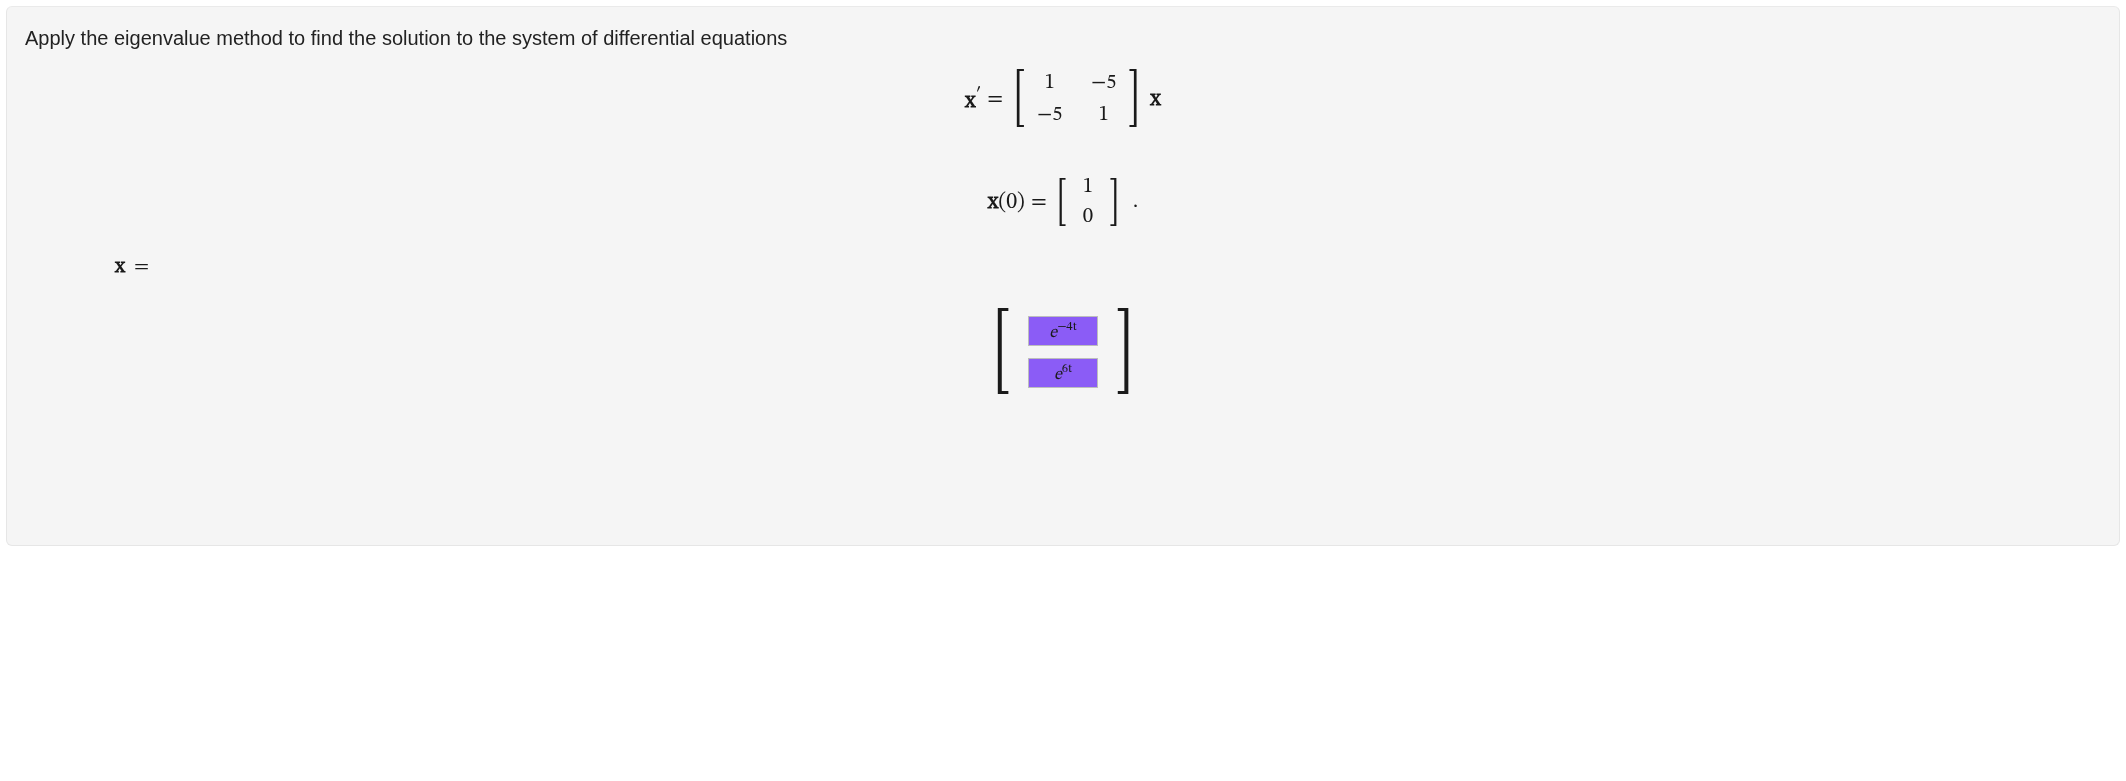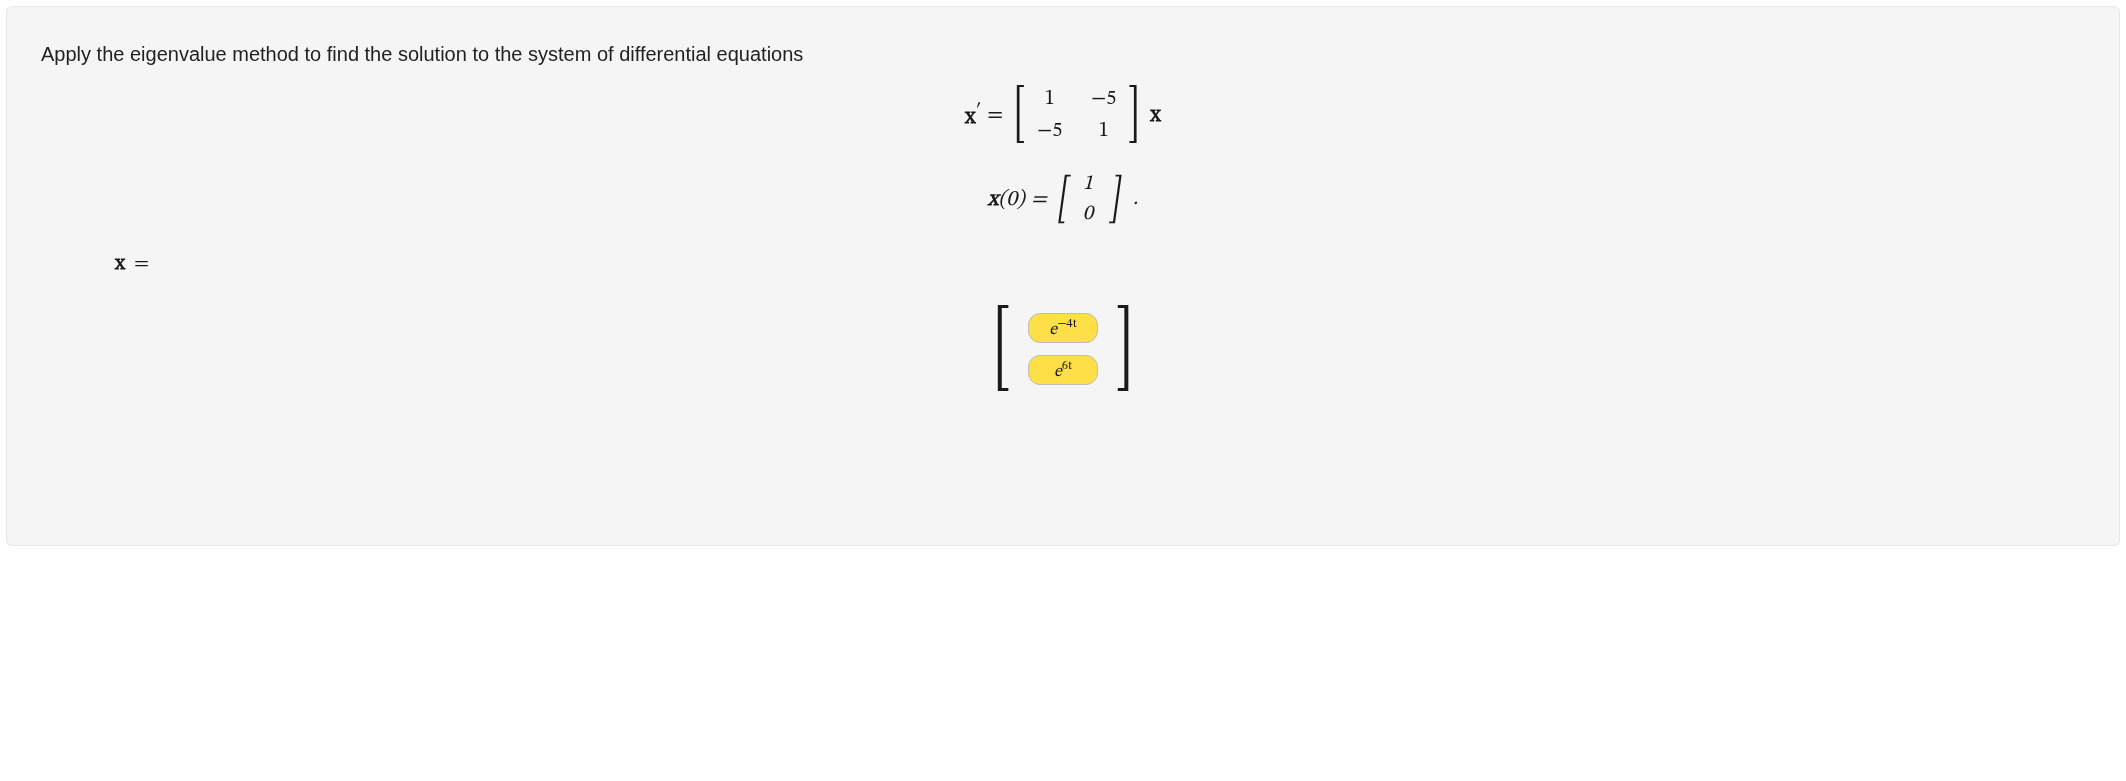--- a/index.html
+++ b/index.html
@@ -21,21 +21,21 @@
   }
   .problem-title {
     font-weight: 700;
     font-size: 21px;
     margin: 10px 0 22px 0;
     color: #111;
   }
   .body-text {
     font-size: 20px;
     color: #222;
-    margin: 16px;
+    margin: 0;
   }
   .math-block {
     text-align: center;
     margin: 18px 0 18px 0;
     font-family: "Cambria Math", "STIX Two Math", "Times New Roman", serif;
   }
   .math-inline { display: inline-flex; align-items: center; gap: 6px; }
   .math-var { font-weight: 700; }
   .math-serif { font-family: "Cambria Math", "STIX Two Math", "Times New Roman", serif; }
   .supprime { font-size: 0.85em; vertical-align: super; }
@@ -83,22 +83,22 @@
     grid-template-rows: auto auto;
     row-gap: 12px;
     padding: 8px 10px;
     align-items: center;
     justify-items: center;
   }
   .answer-input {
     width: 70px;
     height: 30px;
     border: 1px solid #bdbdbd;
-    border-radius: 12px;
-    background: #fde047;
+    border-radius: 0;
+    background: #8b5cf6;
     font-family: "Cambria Math", "STIX Two Math", "Times New Roman", serif;
     font-size: 17px;
     text-align: center;
     padding: 2px 4px;
     font-style: italic;
     white-space: nowrap;
   }
   .answer-input sup { font-size: 0.75em; font-style: normal; }
   .cell { text-align: center; min-width: 26px; }
   .eq1-lhs { font-size: 22px; }
@@ -125,21 +125,21 @@
           <span class="cell">−5</span>
           <span class="cell">1</span>
         </span>
         <span class="bracket">]</span>
       </span>
       <span class="math-var math-serif" style="font-size:22px;">x</span>
     </span>
   </div>
 
 
-  <div class="math-block" style="margin-top:23px;margin-bottom:10px;font-style:italic;">
+  <div class="math-block" style="margin-top:42px;margin-bottom:10px;">
     <span class="math-inline">
       <span class="math-serif" style="font-size:22px;">
         <span class="math-var">x</span><span>(0)</span>
       </span>
       <span class="math-serif" style="font-size:22px;">=</span>
       <span class="bracket-wrap">
         <span class="bracket bracket-small">[</span>
         <span class="matrix-2x1">
           <span class="cell">1</span>
           <span class="cell">0</span>

